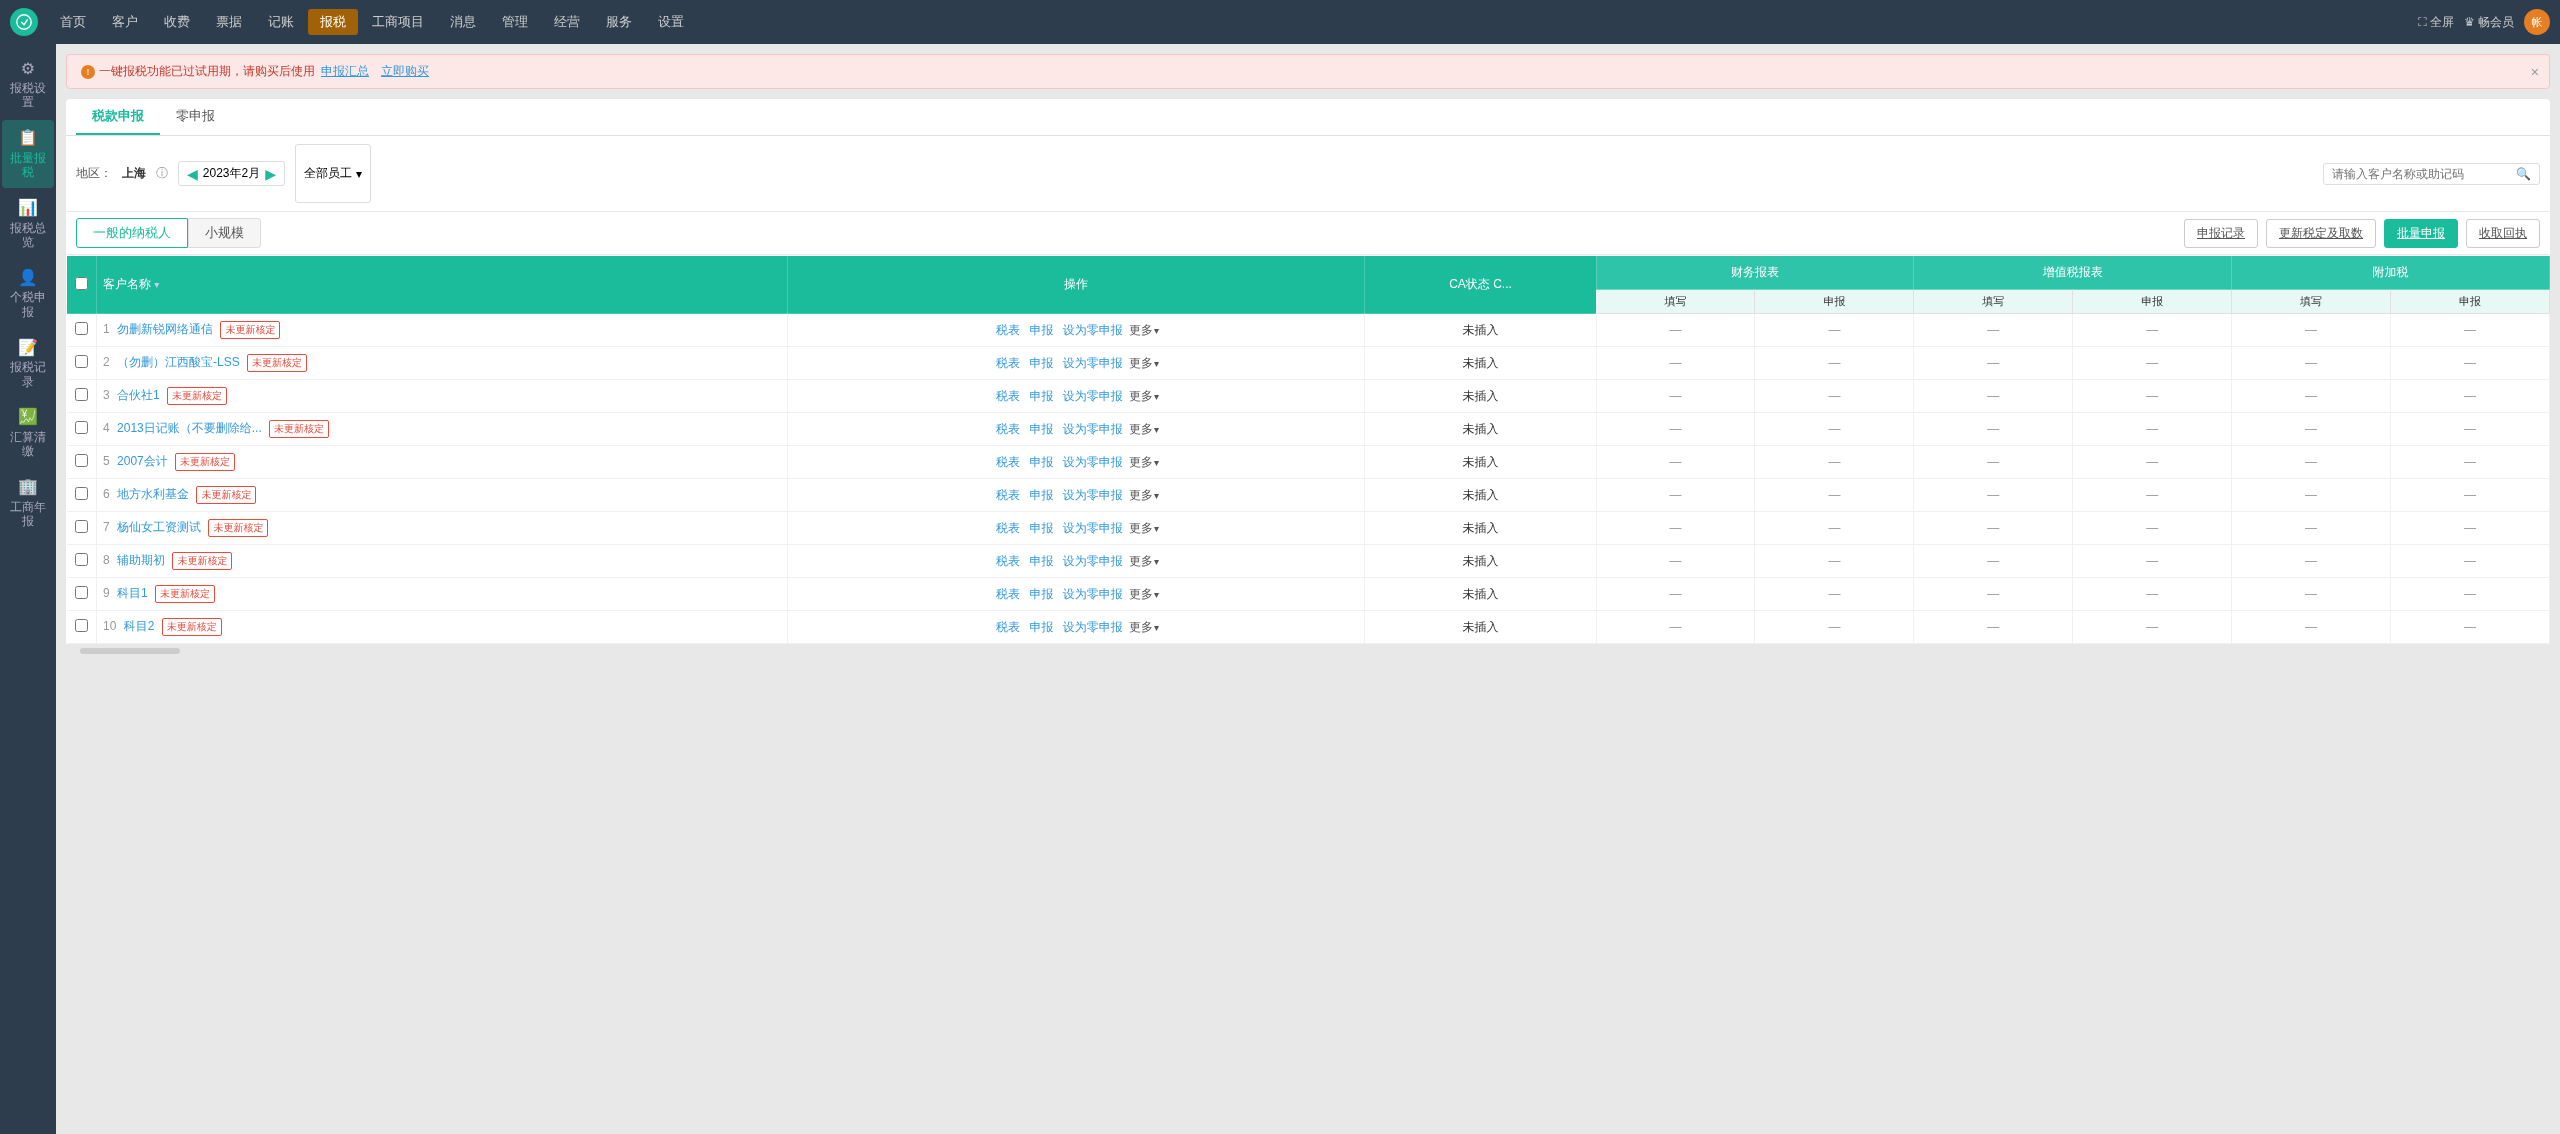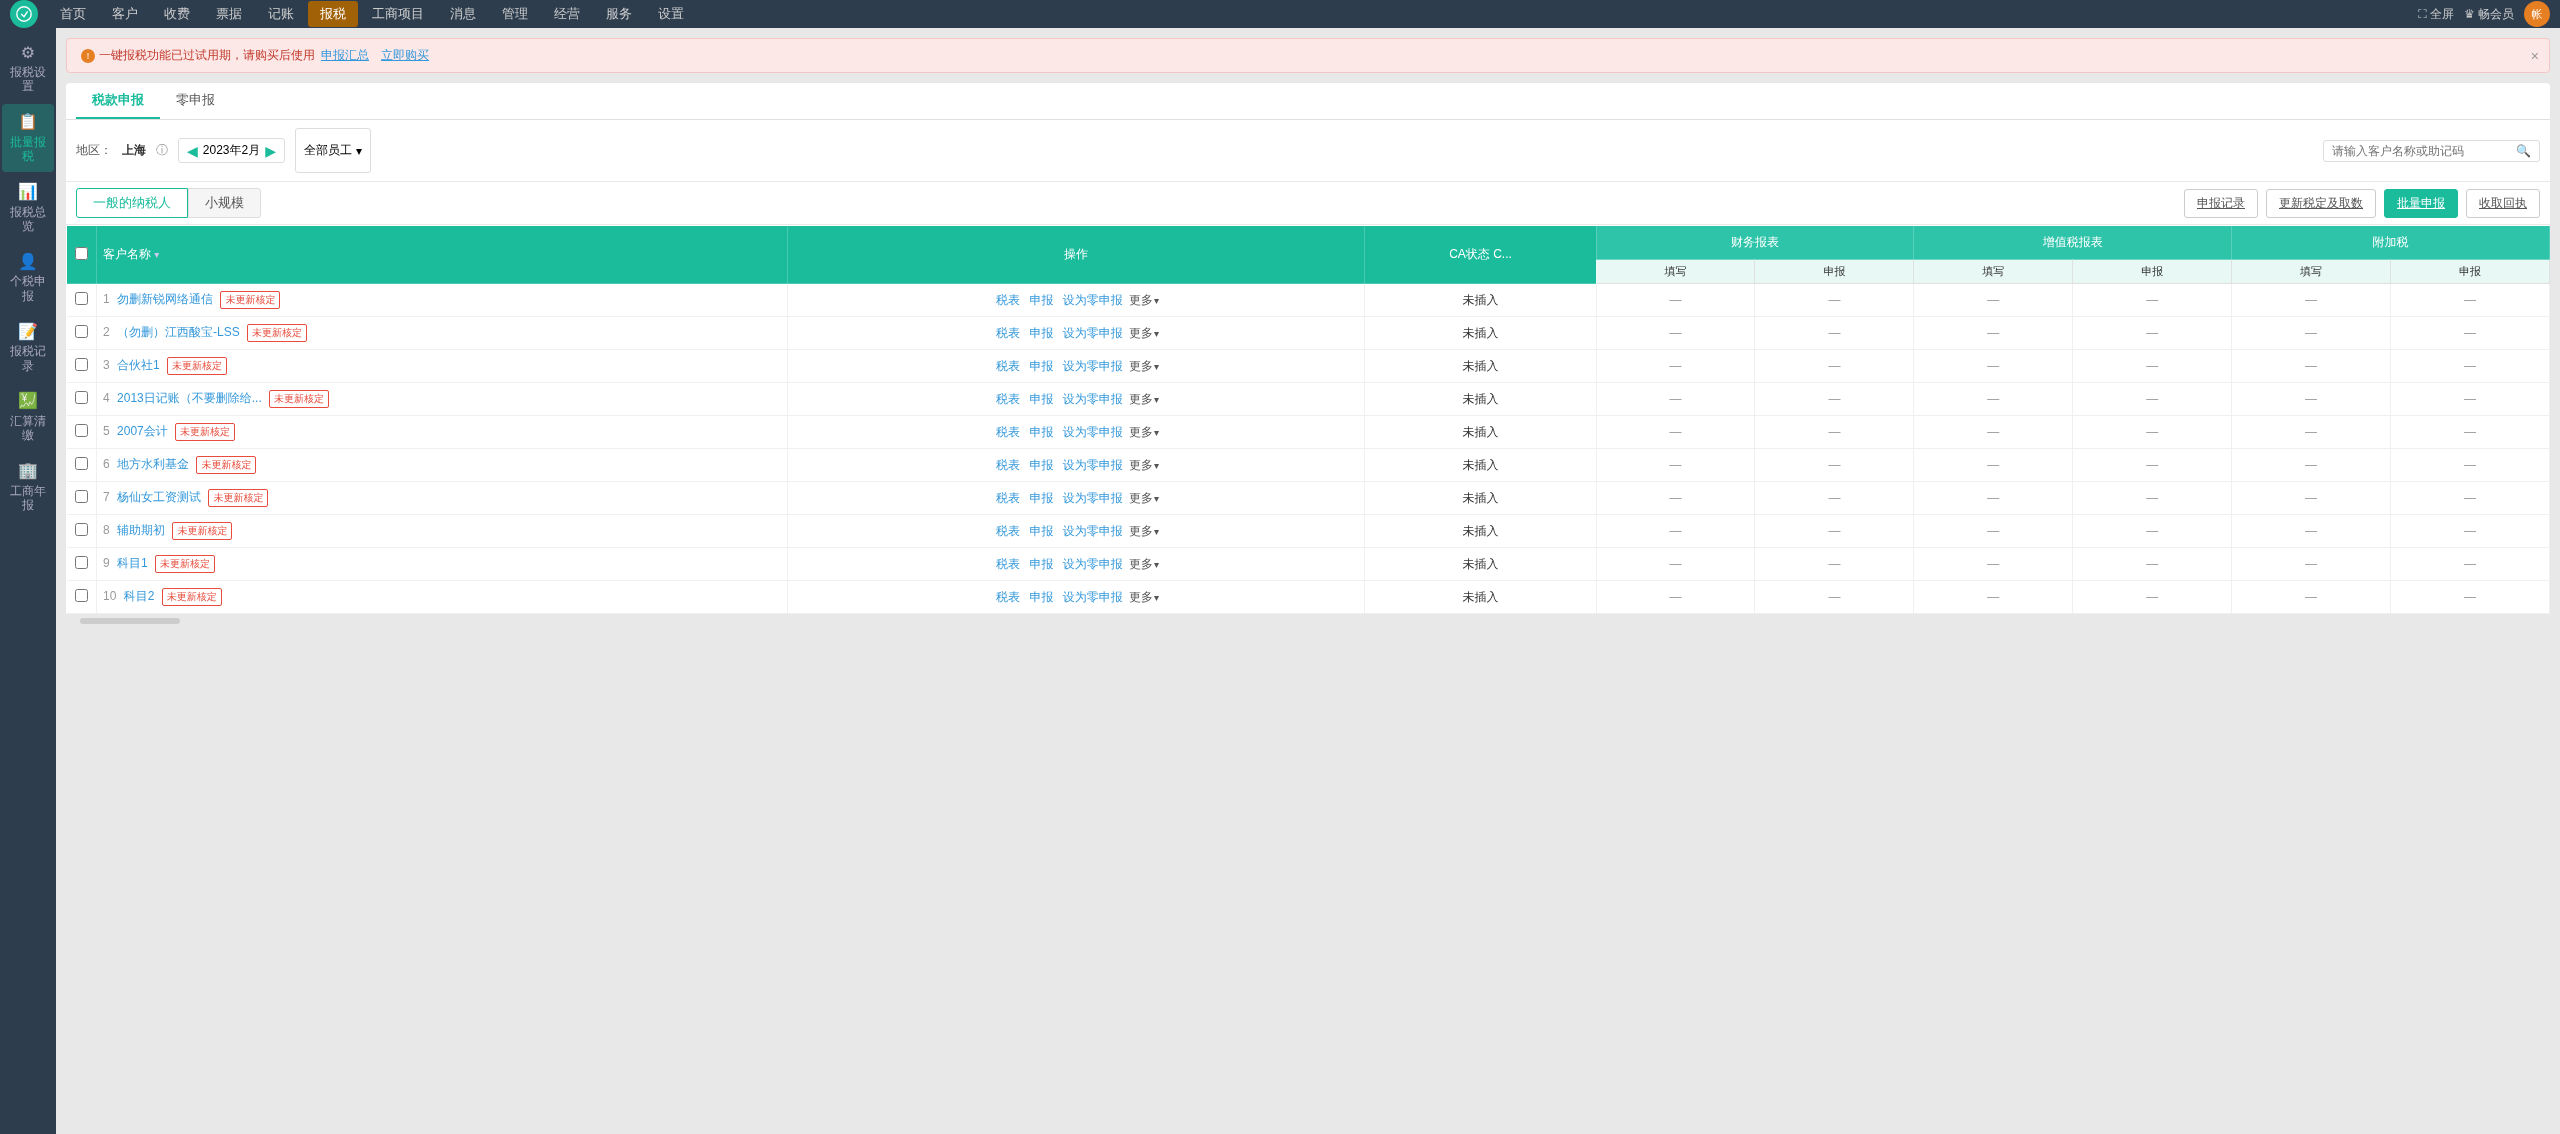--- a/index.html
+++ b/index.html
@@ -1,20 +1,20 @@
 <!DOCTYPE html>
 <html><head>
   <meta charset="utf-8">
   <style>
     * { box-sizing: border-box; margin: 0; padding: 0; }
     body { font-family: 'Microsoft YaHei', Arial, sans-serif; font-size: 12px; background: #f0f0f0; display: flex; flex-direction: column; height: 100vh; overflow: hidden; }
 
     
     .top-nav {
-      height: 28px;
+      height: 44px;
       background: #2d3d4e;
       display: flex;
       align-items: center;
       padding: 8px 10px;
       flex-shrink: 0;
     }
     .top-nav .logo {
       width: 28px;
       height: 28px;
       background: #1abc9c;
@@ -157,21 +157,21 @@
     .filter-bar .location-value { color: #333; font-weight: bold; font-size: 12px; }
     .date-nav {
       display: flex; align-items: center; gap: 5px;
       border: 1px solid #ddd; border-radius: 3px;
       padding: 3px 8px;
       font-size: 12px;
     }
     .date-nav .arrow { cursor: pointer; color: #1abc9c; font-size: 14px; }
     .staff-select {
       border: 1px solid #ddd; border-radius: 3px;
-      padding: 13px 8px; font-size: 12px; cursor: pointer;
+      padding: 20px 8px; font-size: 12px; cursor: pointer;
       display: flex; align-items: center; gap: 4px;
       background: #fff;
     }
     .search-box {
       border: 1px solid #ddd; border-radius: 3px;
       padding: 3px 8px; font-size: 12px;
       display: flex; align-items: center; gap: 4px;
       margin-left: auto;
     }
     .search-box input {

